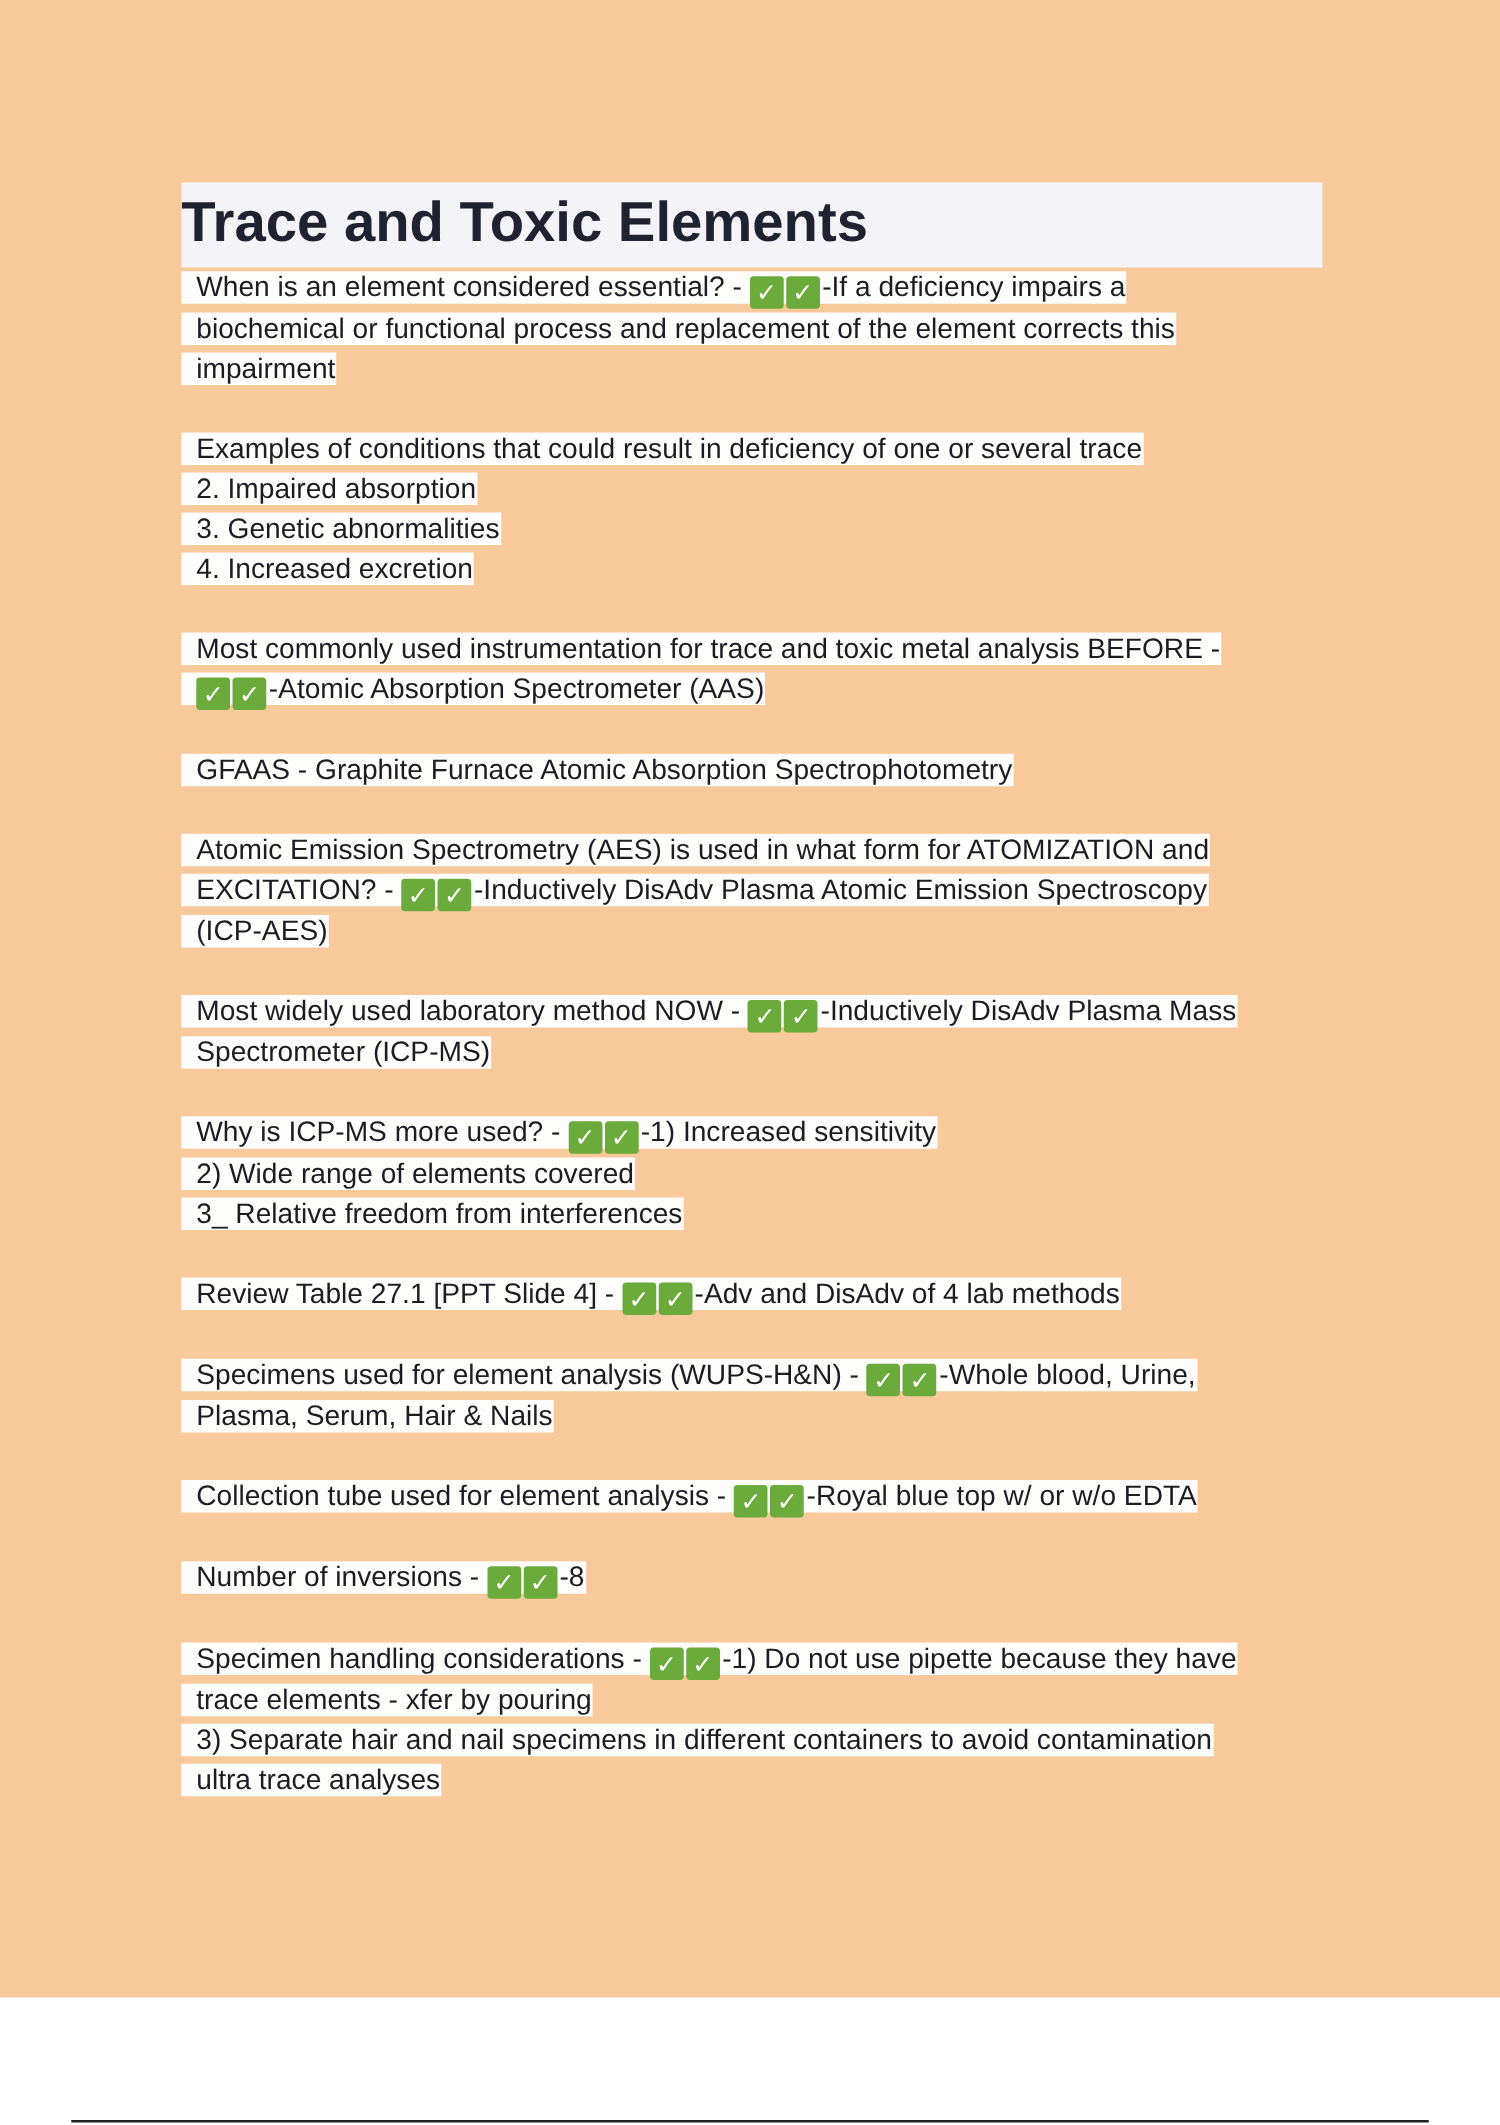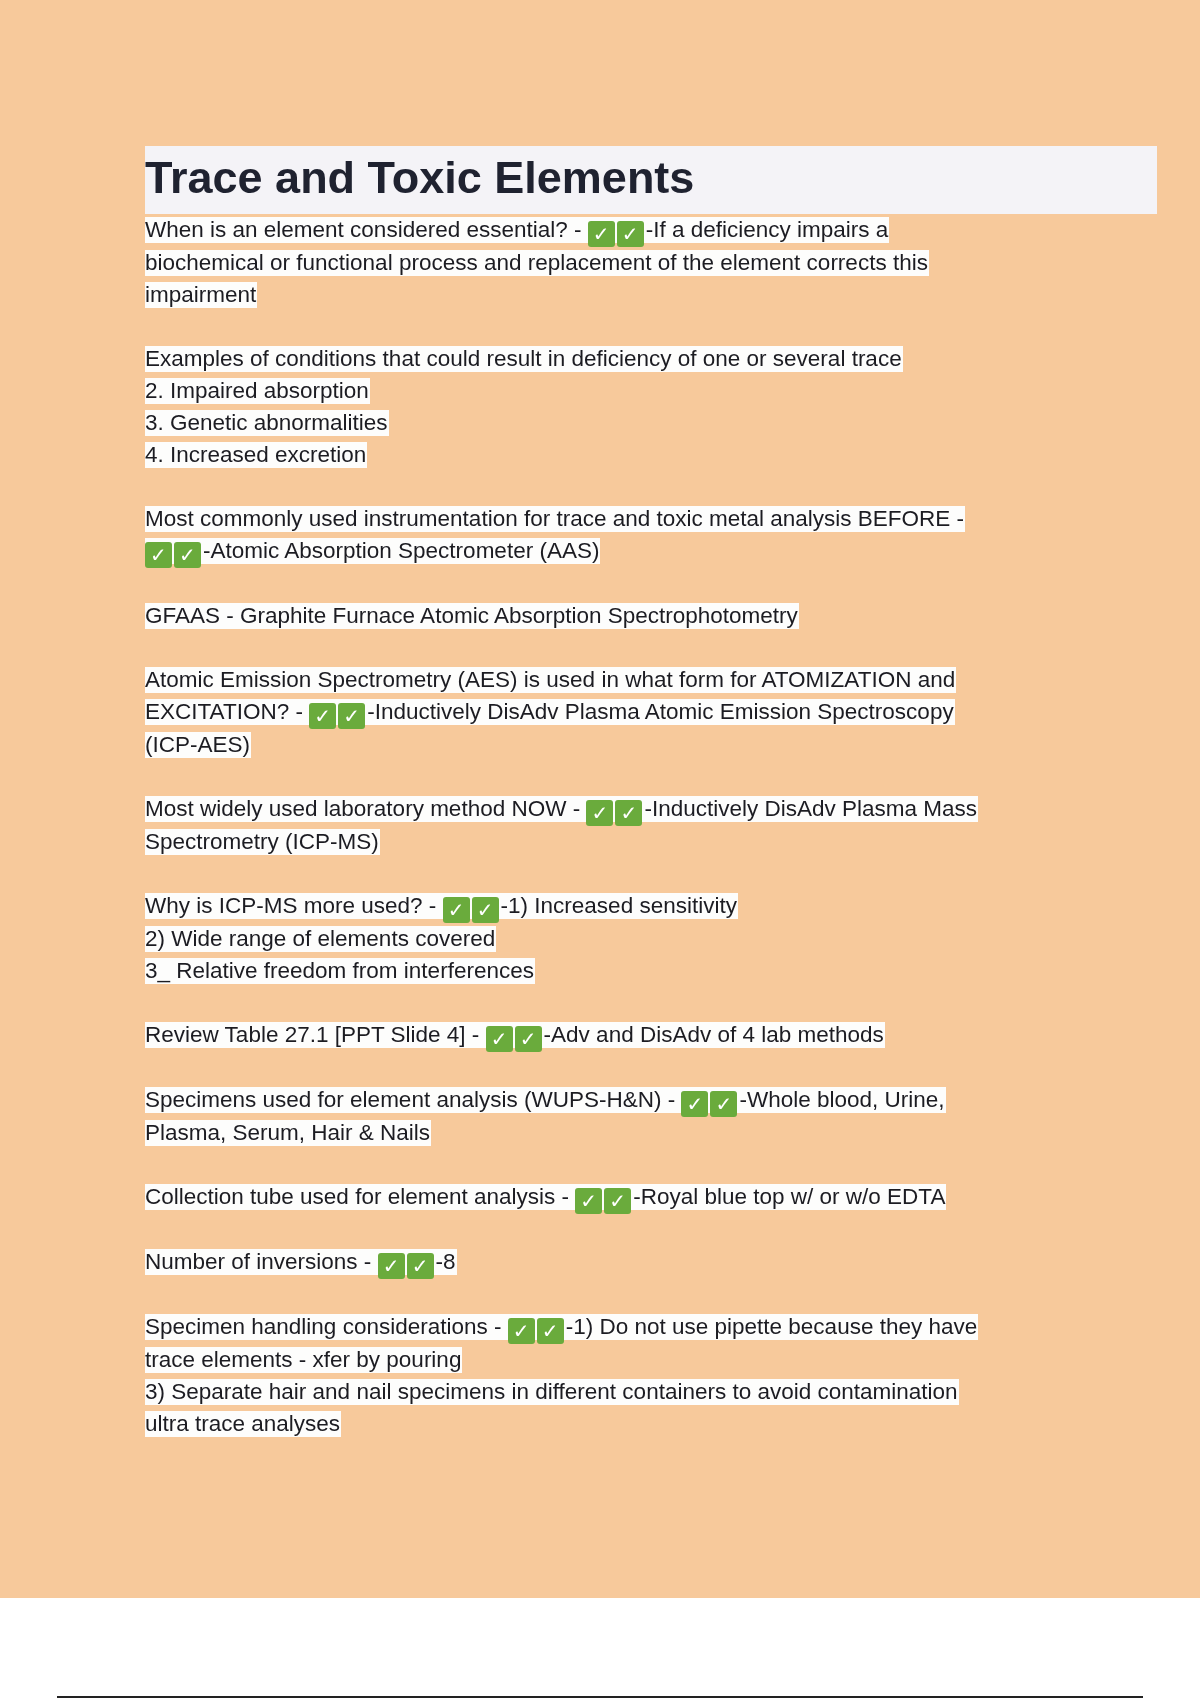--- a/index.html
+++ b/index.html
@@ -10,37 +10,37 @@
   }
   .page-bg {
     position: absolute; left: 0; top: 0; width: 1200px; height: 1598px;
     background: #f7c99b;
   }
   .content {
     position: absolute; left: 145px; top: 146px; width: 915px;
   }
   .title-wrap {
     background: #f4f3f7;
-    width: 1012px; height: 68px;
+    width: 913px; height: 68px;
     position: relative;
   }
   .title {
     position: absolute; left: 0; top: 2px;
     font-size: 45px; font-weight: bold; color: #1f2230;
     line-height: 60px; letter-spacing: 0px;
   }
   .qa { margin: 0 0 32px 0; }
   .qa:first-of-type { margin-top: 0; }
   .line {
     display: block;
     font-size: 22.5px; line-height: 32px; color: #1c1c22;
   }
   .hl {
     background: #fdfdfc;
-    padding: 0 1px 1px 0;
+    padding: 0 1px 1px 12px;
     box-decoration-break: clone; -webkit-box-decoration-break: clone;
   }
   .check {
     display: inline-block; width: 27px; height: 26px;
     background: #6aab3c; color: #ffffff;
     border-radius: 3px; margin-right: 2px;
     text-align: center; font-size: 20px; line-height: 26px;
     vertical-align: -4px; font-weight: bold;
     font-family: "DejaVu Sans", sans-serif;
   }
@@ -77,21 +77,21 @@
       <div class="qa">
         <span class="line"><span class="hl">GFAAS - Graphite Furnace Atomic Absorption Spectrophotometry</span></span>
       </div>
       <div class="qa">
         <span class="line"><span class="hl">Atomic Emission Spectrometry (AES) is used in what form for ATOMIZATION and</span></span>
         <span class="line"><span class="hl"><span>EXCITATION? - </span><span class="check" style="background: rgb(106, 171, 60);">✓</span><span class="check" style="background: rgb(106, 171, 60);">✓</span><span>-Inductively DisAdv Plasma Atomic Emission Spectroscopy</span></span></span>
         <span class="line"><span class="hl">(ICP-AES)</span></span>
       </div>
       <div class="qa">
         <span class="line"><span class="hl"><span>Most widely used laboratory method NOW - </span><span class="check" style="background: rgb(106, 171, 60);">✓</span><span class="check" style="background: rgb(106, 171, 60);">✓</span><span>-Inductively DisAdv Plasma Mass</span></span></span>
-        <span class="line"><span class="hl">Spectrometry (ICP-MS)</span></span>
+        <span class="line"><span class="hl">Spectrometer (ICP-MS)</span></span>
       </div>
       <div class="qa">
         <span class="line"><span class="hl"><span>Why is ICP-MS more used? - </span><span class="check" style="background: rgb(106, 171, 60);">✓</span><span class="check" style="background: rgb(106, 171, 60);">✓</span><span>-1) Increased sensitivity</span></span></span>
         <span class="line"><span class="hl">2) Wide range of elements covered</span></span>
         <span class="line"><span class="hl">3_ Relative freedom from interferences</span></span>
       </div>
       <div class="qa">
         <span class="line"><span class="hl"><span>Review Table 27.1 [PPT Slide 4] - </span><span class="check" style="background: rgb(106, 171, 60);">✓</span><span class="check" style="background: rgb(106, 171, 60);">✓</span><span>-Adv and DisAdv of 4 lab methods</span></span></span>
       </div>
       <div class="qa">

